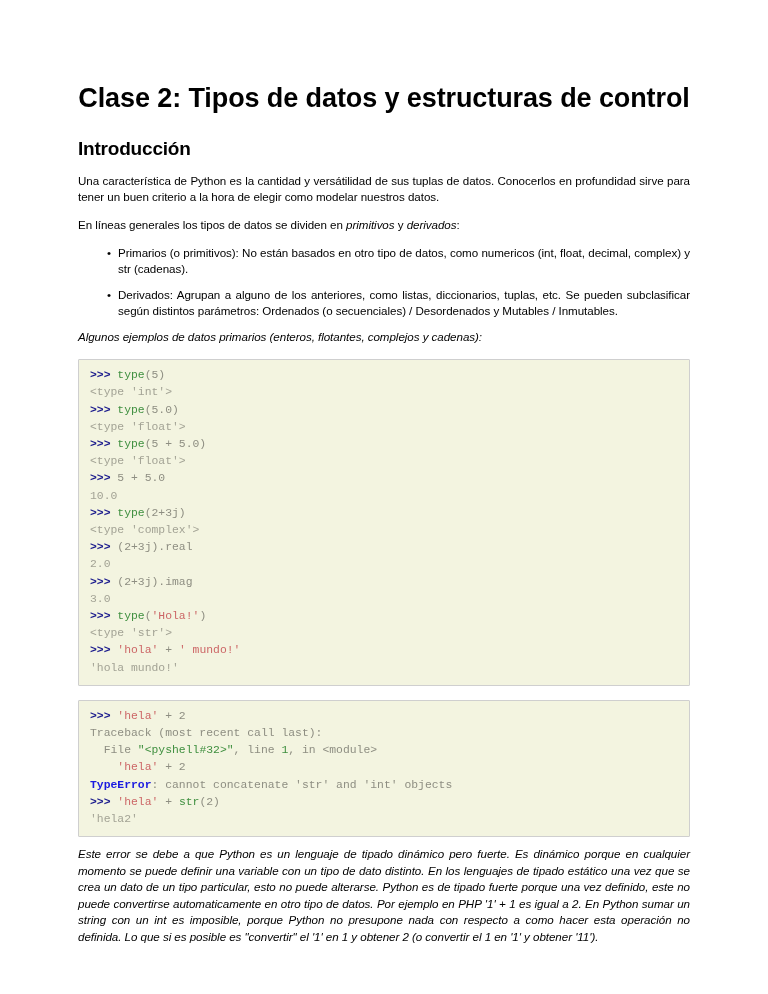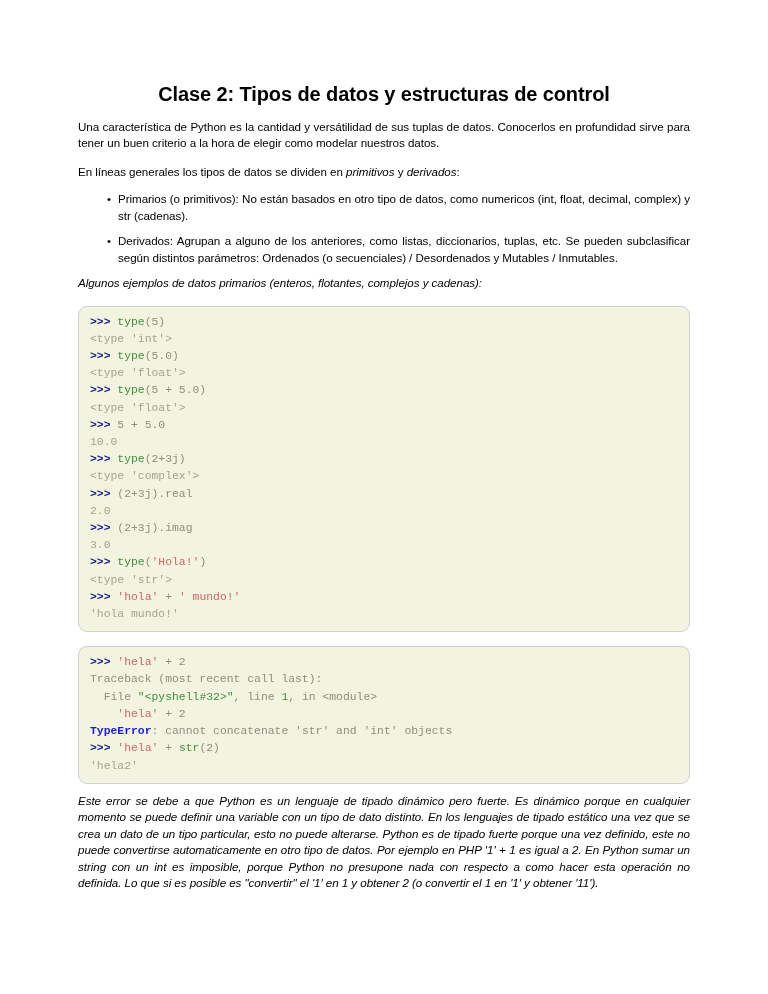--- a/index.html
+++ b/index.html
@@ -17,21 +17,21 @@
   .page {
     position: relative;
     width: 768px;
     height: 994px;
     box-sizing: border-box;
     padding: 0 78px;
   }
   .doc-title {
     margin: 0;
     padding-top: 82px;
-    font-size: 20px;
+    font-size: 27px;
     font-weight: bold;
     text-align: center;
     letter-spacing: -0.1px;
     line-height: 1.25;
   }
   .section-heading {
     margin: 22px 0 0 0;
     font-size: 19px;
     font-weight: bold;
     line-height: 1.2;
@@ -68,21 +68,21 @@
     position: absolute;
     left: -4px;
     top: 0;
   }
   .italic { font-style: italic; }
 
   .code-block {
     margin-top: 14px;
     background: #f3f4e0;
     border: 1px solid #cfcfcf;
-    border-radius: 9px;
+    border-radius: 1px;
     padding: 7px 11px 8px 11px;
     font-family: "Liberation Mono", "DejaVu Sans Mono", monospace;
     font-size: 11.4px;
     line-height: 17.2px;
     white-space: pre;
     overflow: hidden;
   }
   .code-block .ln { display: block; }
   .tok-prompt  { color: #1a1a8c; font-weight: bold; }
   .tok-builtin { color: #3f8f3f; }
@@ -92,20 +92,21 @@
   .tok-err     { color: #1a1ae0; font-weight: bold; }
   .tok-green   { color: #3f8f3f; }
 </style>
 </head>
 <body>
 
 <div class="page">
 
   <h1 class="doc-title">Clase 2: Tipos de datos y estructuras de control</h1>
 
+  <h2 class="section-heading">Introducción</h2>
 
   <p class="body-text">Una característica de Python es la cantidad y versátilidad de sus tuplas de datos. Conocerlos en profundidad sirve para tener un buen criterio a la hora de elegir como modelar nuestros datos.</p>
 
   <p class="body-text">
     <span>En líneas generales los tipos de datos se dividen en </span><span class="italic">primitivos</span><span> y </span><span class="italic">derivados</span><span>:</span>
   </p>
 
   <ul class="bullets">
     <li>
       <span class="bullet-mark">•</span><span>Primarios (o primitivos): No están basados en otro tipo de datos, como numericos (int, float, decimal, complex) y str (cadenas).</span>

